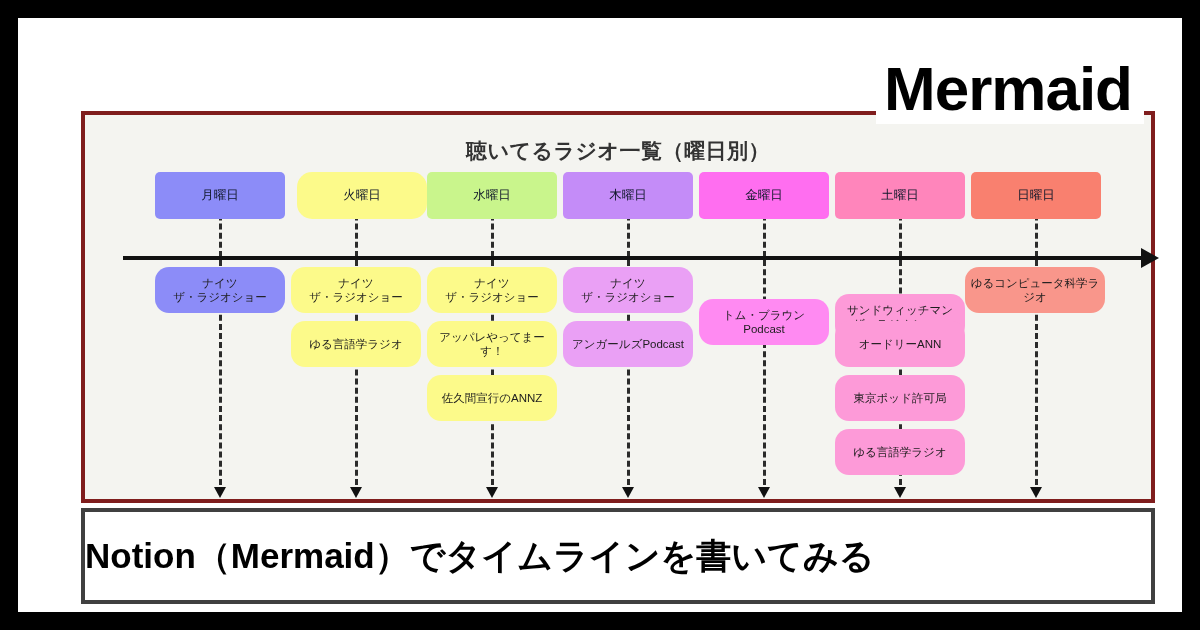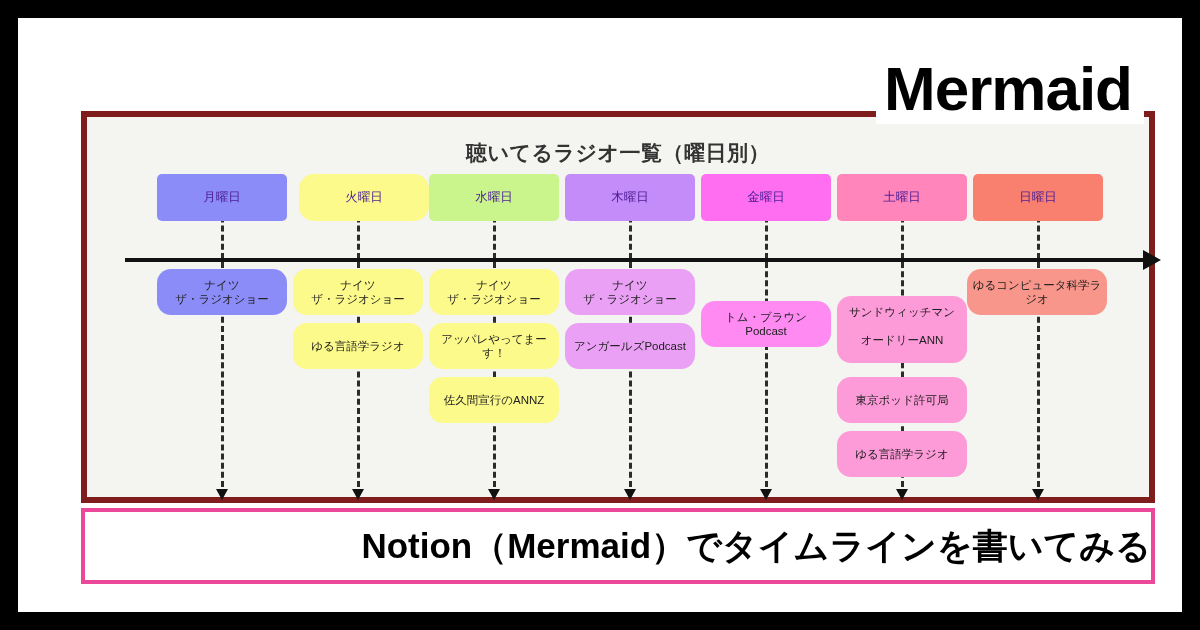--- a/index.html
+++ b/index.html
@@ -32,21 +32,21 @@
   }
   .brand-left{left:44px;top:40px;font-size:62px;padding:0 8px 4px 12px;}
   .brand-right{right:38px;top:40px;font-size:62px;padding:0 12px 4px 8px;}
 
   
   .diagram{
     position:absolute;
     left:63px;top:93px;
     width:1074px;height:392px;
     background:#f4f4f0;
-    border:6px solid #7f1d1d;
+    border:4px solid #7f1d1d;
     box-sizing:border-box;
     z-index:1;
     padding-left:44px;
   }
   .diagram-title{
     position:absolute;
     left:0;right:0;top:22px;
     text-align:center;
     font-size:21px;
     font-weight:bold;
@@ -95,21 +95,21 @@
   
   .dayhead{
     position:absolute;
     top:57px;
     height:47px;
     border-radius:5px;
     display:flex;
     align-items:center;
     justify-content:center;
     font-size:12.5px;
-    color:#4c1d95;
+    color:#0f172a;
     z-index:4;
     box-sizing:border-box;
   }
   .dayhead .lbl{pointer-events:none;}
 
   
   .evt{
     position:absolute;
     border-radius:14px;
     display:flex;
@@ -122,27 +122,27 @@
     z-index:4;
     box-sizing:border-box;
     padding:2px 4px;
     white-space:pre-line;
   }
 
   
   .caption{
     position:absolute;
     left:63px;top:490px;
-    width:1074px;height:76px;
+    width:1074px;height:96px;
     background:#ffffff;
-    border:4px solid #ec4899;
+    border:4px solid #404040;
     box-sizing:border-box;
     display:flex;
     align-items:center;
-    justify-content:flex-end;
+    justify-content:flex-start;
     z-index:6;
   }
   .caption span{
     font-size:35px;
     font-weight:bold;
     color:#000;
     letter-spacing:0px;
     white-space:nowrap;
   }
 </style>
@@ -197,21 +197,21 @@
             <span class="lbl">金曜日</span>
           </div>
           <div class="evt" style="left: 614px; width: 130px; top: 152px; height: 46px; background: rgb(255, 138, 242); margin-top: 32px;">トム・ブラウンPodcast</div>
           <div class="dash" style="left: 814px;"></div>
           <div class="dash-head" style="left: 815px;"></div>
           <div class="dayhead" style="left: 750px; width: 130px; background: rgb(255, 133, 187);">
             <span class="lbl">土曜日</span>
           </div>
           <div class="evt" style="left: 750px; width: 130px; top: 152px; height: 46px; background: rgb(253, 154, 216); margin-top: 27px;">サンドウィッチマン
 ザ・ラジオショー</div>
-          <div class="evt" style="left: 750px; width: 130px; top: 200px; height: 46px; background: rgb(253, 154, 216);">オードリーANN</div>
+          <div class="evt" style="left: 750px; width: 130px; top: 206px; height: 46px; background: rgb(253, 154, 216);">オードリーANN</div>
           <div class="evt" style="left: 750px; width: 130px; top: 260px; height: 46px; background: rgb(253, 154, 216);">東京ポッド許可局</div>
           <div class="evt" style="left: 750px; width: 130px; top: 314px; height: 46px; background: rgb(253, 154, 216);">ゆる言語学ラジオ</div>
           <div class="dash" style="left: 950px;"></div>
           <div class="dash-head" style="left: 951px;"></div>
           <div class="dayhead" style="left: 886px; width: 130px; background: rgb(249, 128, 111);">
             <span class="lbl">日曜日</span>
           </div>
           <div class="evt" style="left: 880px; width: 140px; top: 152px; height: 46px; background: rgb(249, 150, 139);">ゆるコンピュータ科学ラジオ</div>
         </div>
     </div>

